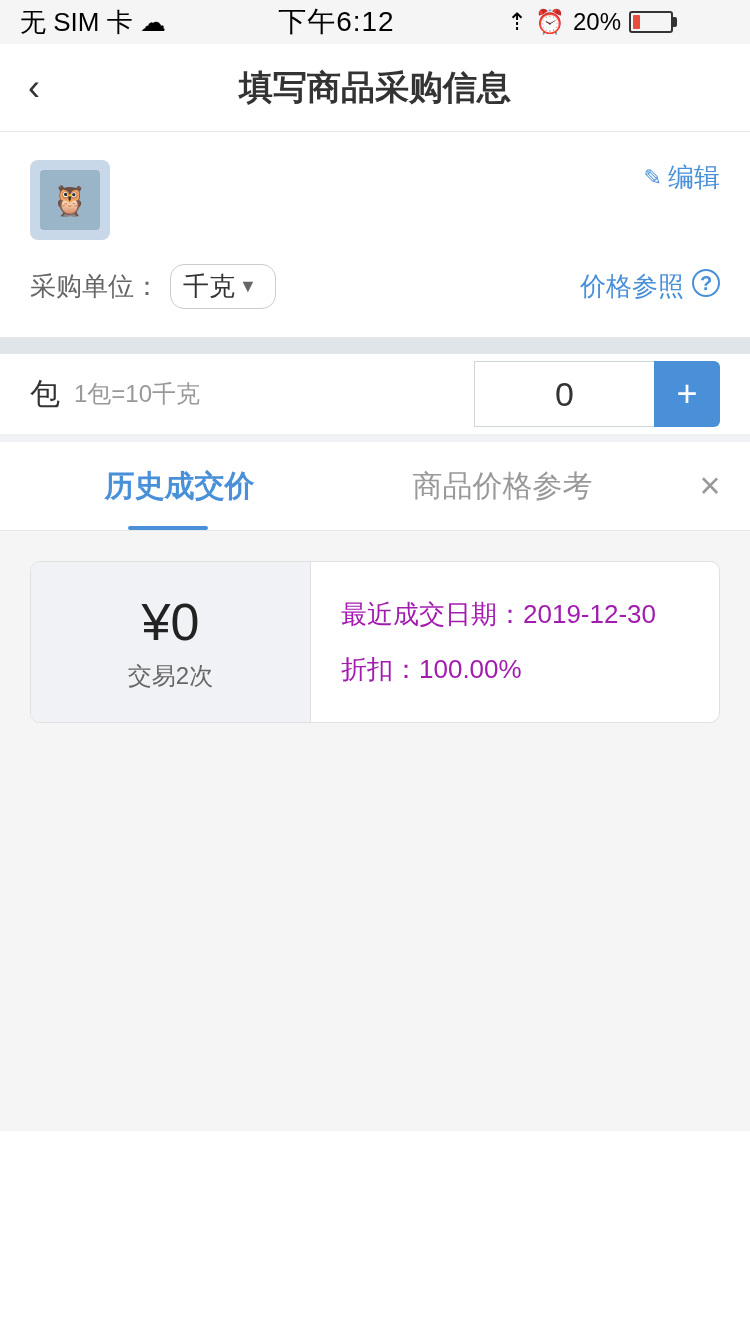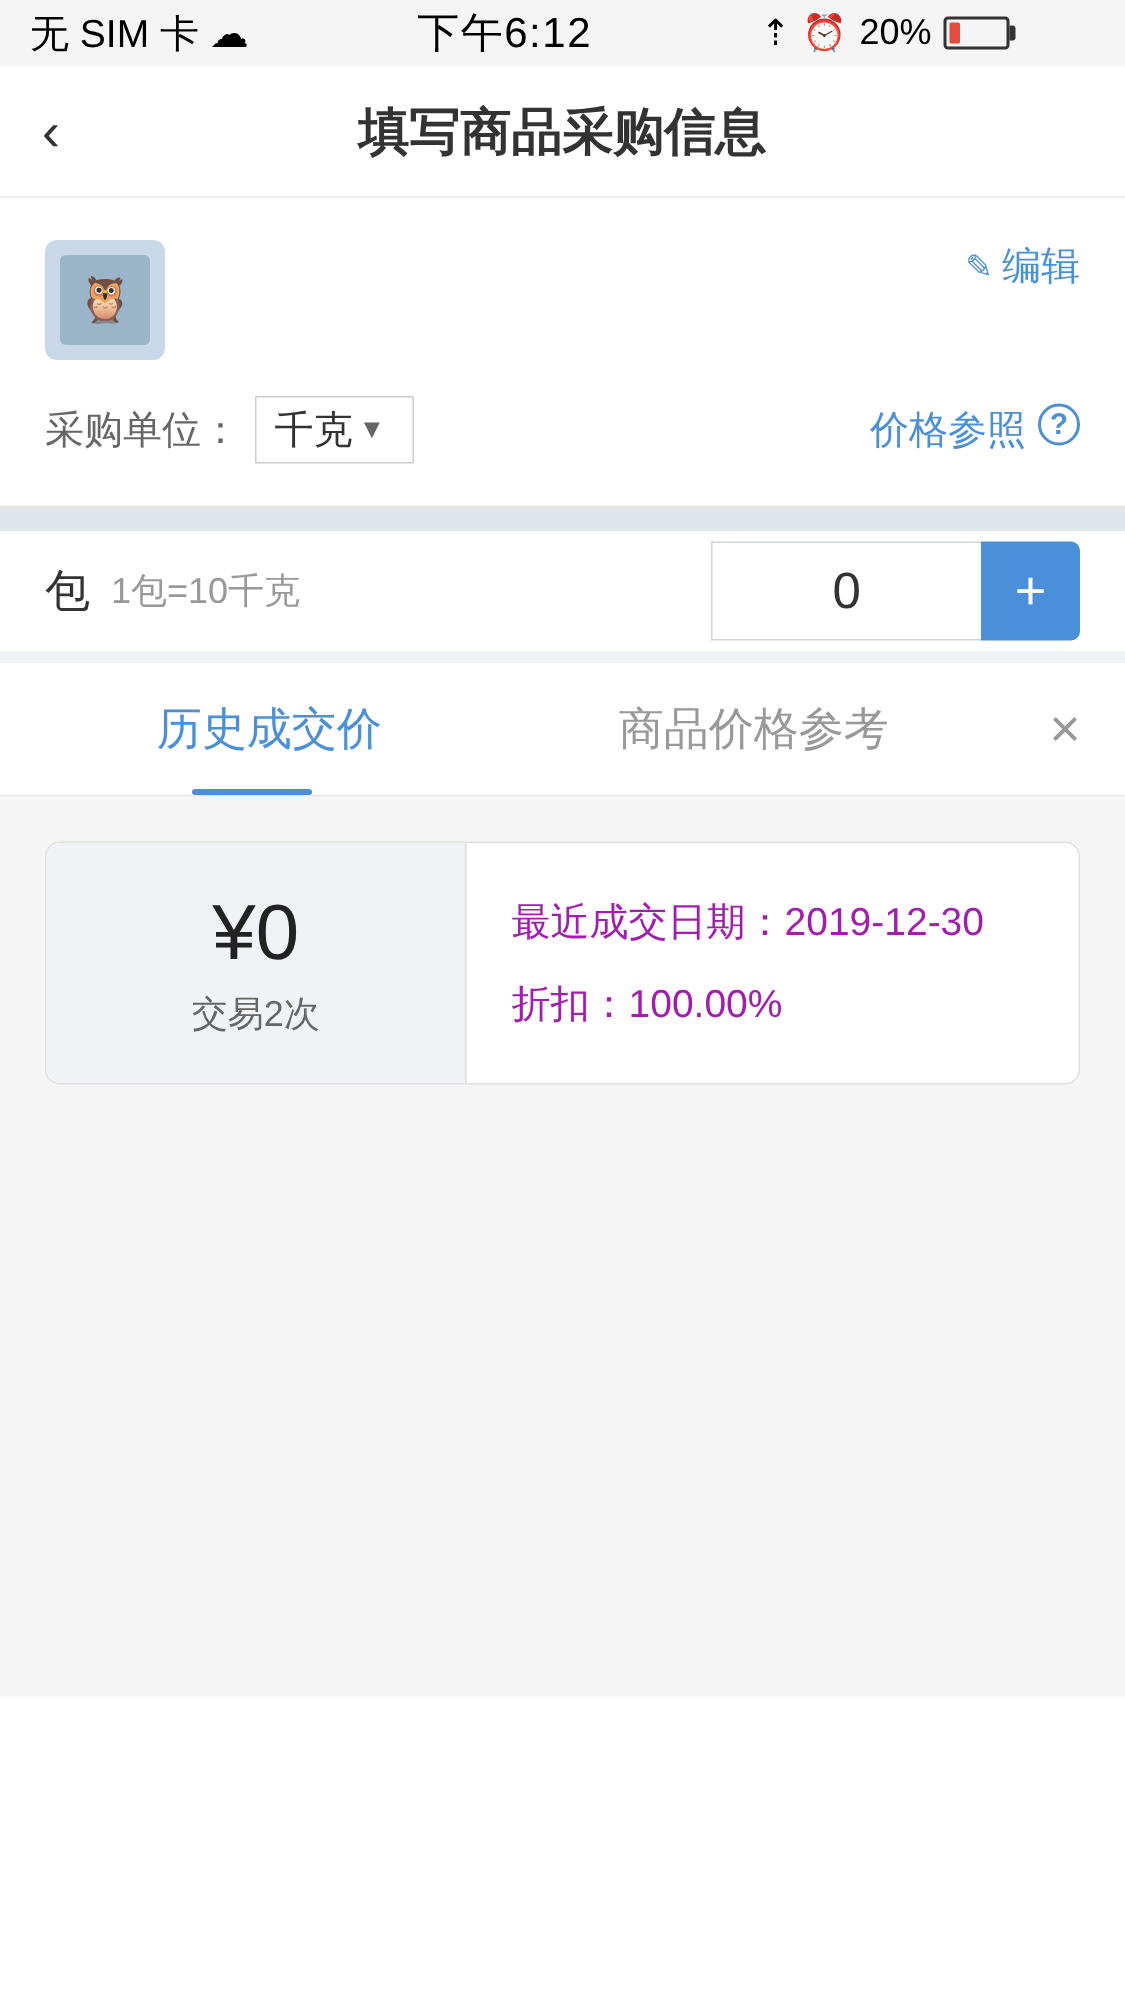--- a/index.html
+++ b/index.html
@@ -159,21 +159,21 @@
     }
     .purchase-unit {
       display: flex;
       align-items: center;
       gap: 10px;
       font-size: 26px;
       color: #666;
     }
     .unit-select {
       border: 1px solid #ccc;
-      border-radius: 1px;
+      border-radius: 14px;
       padding: 4px 18px 4px 12px;
       font-size: 26px;
       color: #333;
       background: #fff;
       position: relative;
       display: flex;
       align-items: center;
       gap: 4px;
       cursor: pointer;
     }
@@ -284,21 +284,21 @@
       height: 88px;
       cursor: pointer;
       position: relative;
     }
     .tab-label {
       font-size: 30px;
       color: #999;
     }
     .tab-label.active {
       color: #4a90d9;
-      font-weight: 400;
+      font-weight: 700;
       margin-left: 24px;
     }
     .tab-underline {
       position: absolute;
       bottom: 0;
       left: 50%;
       transform: translateX(-50%);
       width: 80px;
       height: 4px;
       background: #4a90d9;

